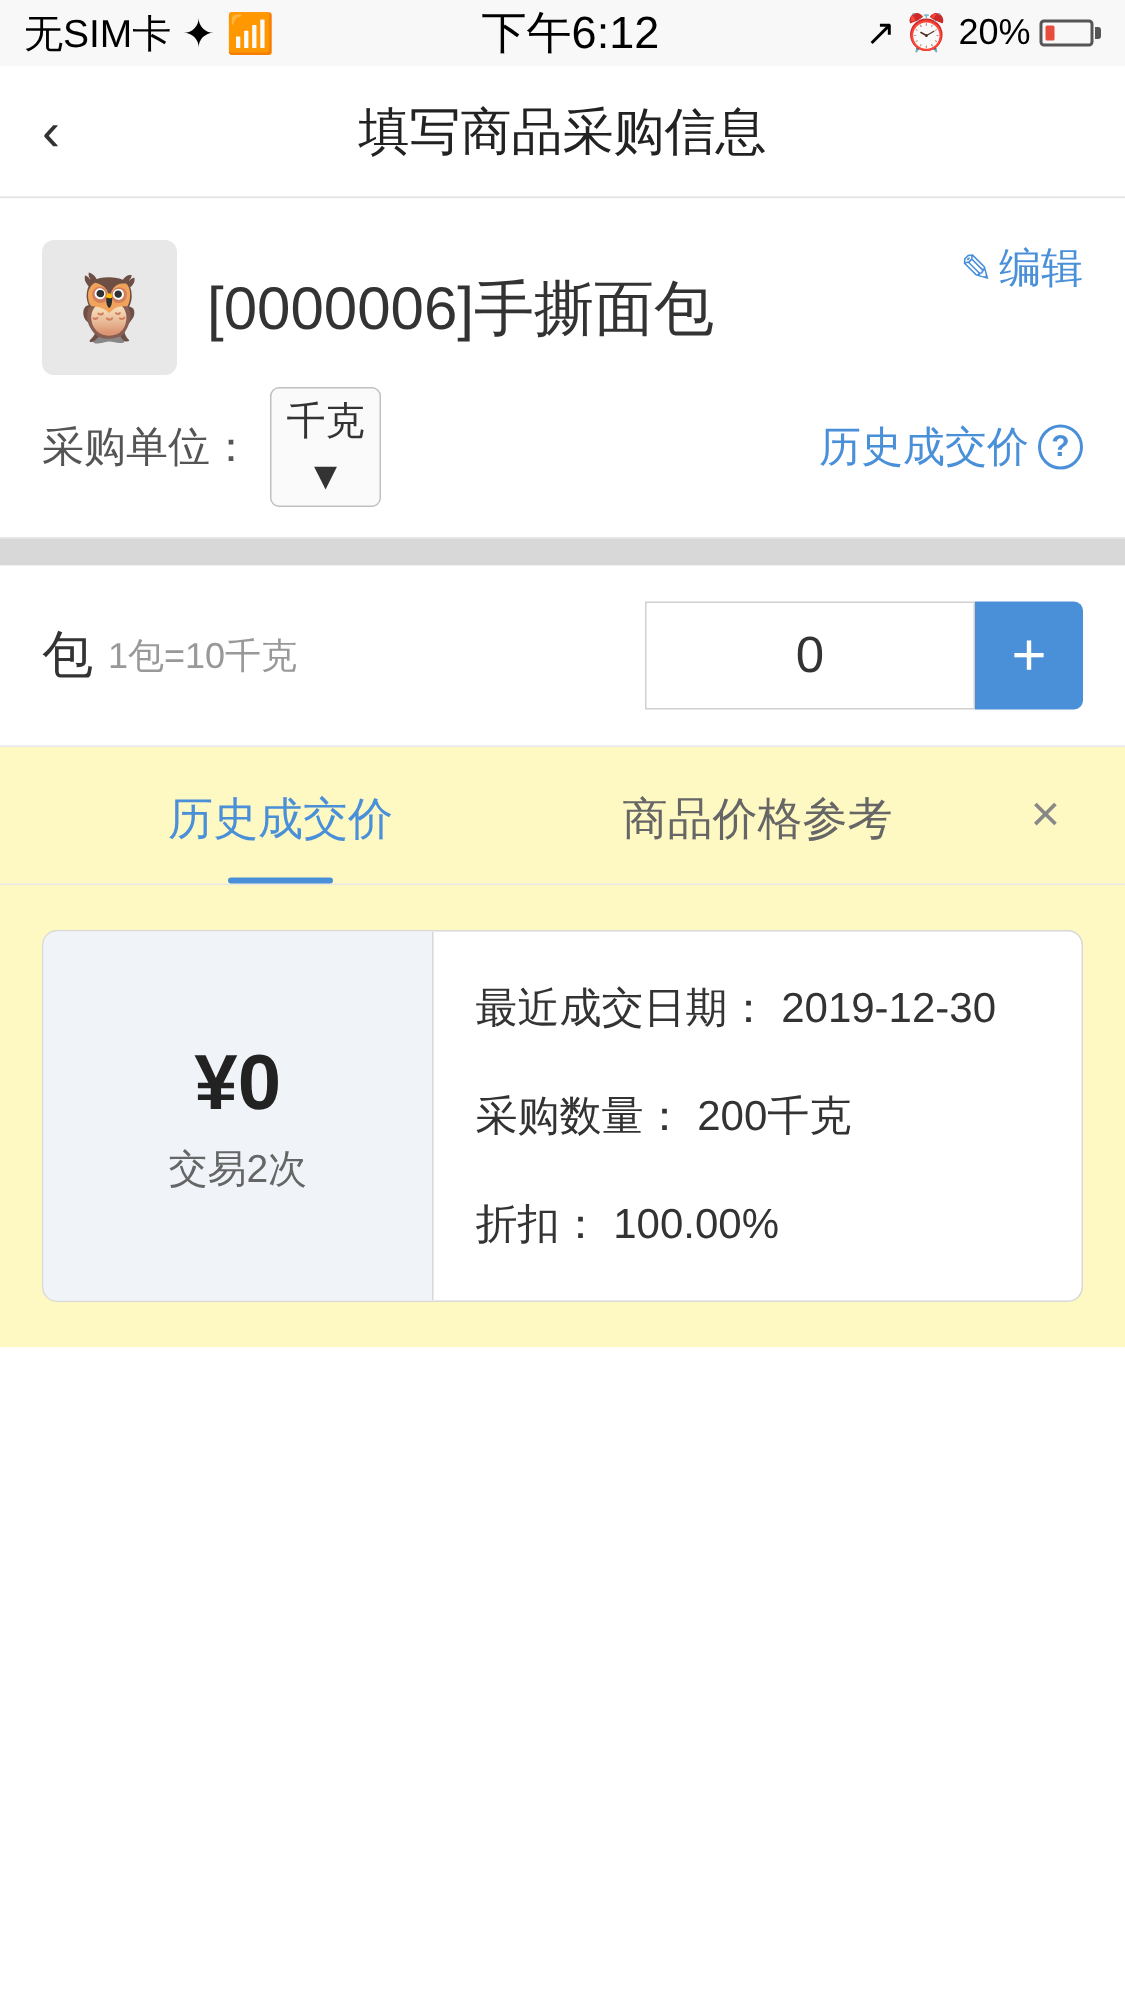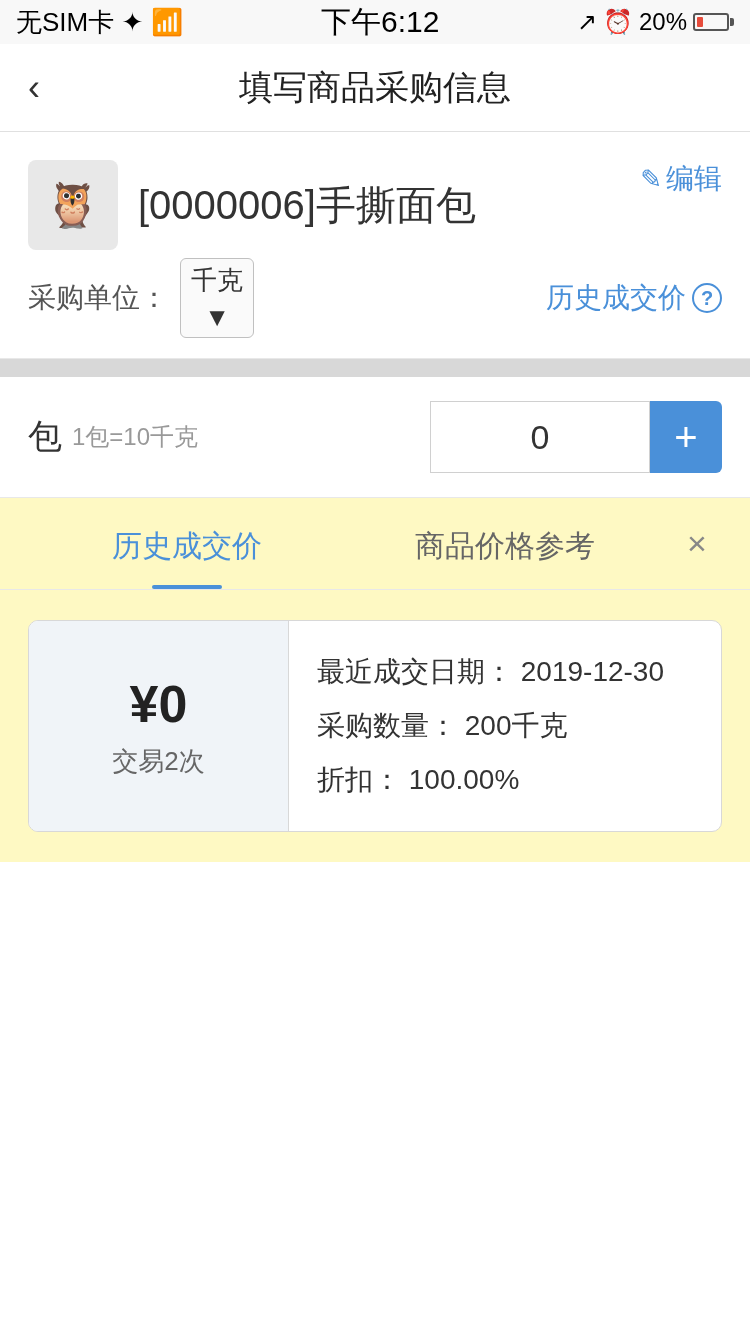--- a/index.html
+++ b/index.html
@@ -322,21 +322,21 @@
     .price-trades {
       font-size: 26px;
       color: #666;
       margin-top: 10px;
     }
     .price-right-panel {
       flex: 1;
       padding: 30px 28px;
       display: flex;
       flex-direction: column;
-      gap: 12px;
+      gap: 30px;
     }
     .price-detail-row {
       font-size: 28px;
       color: #333;
       line-height: 1.5;
     }
 
     
     .footer-space {
       background: #fff;

